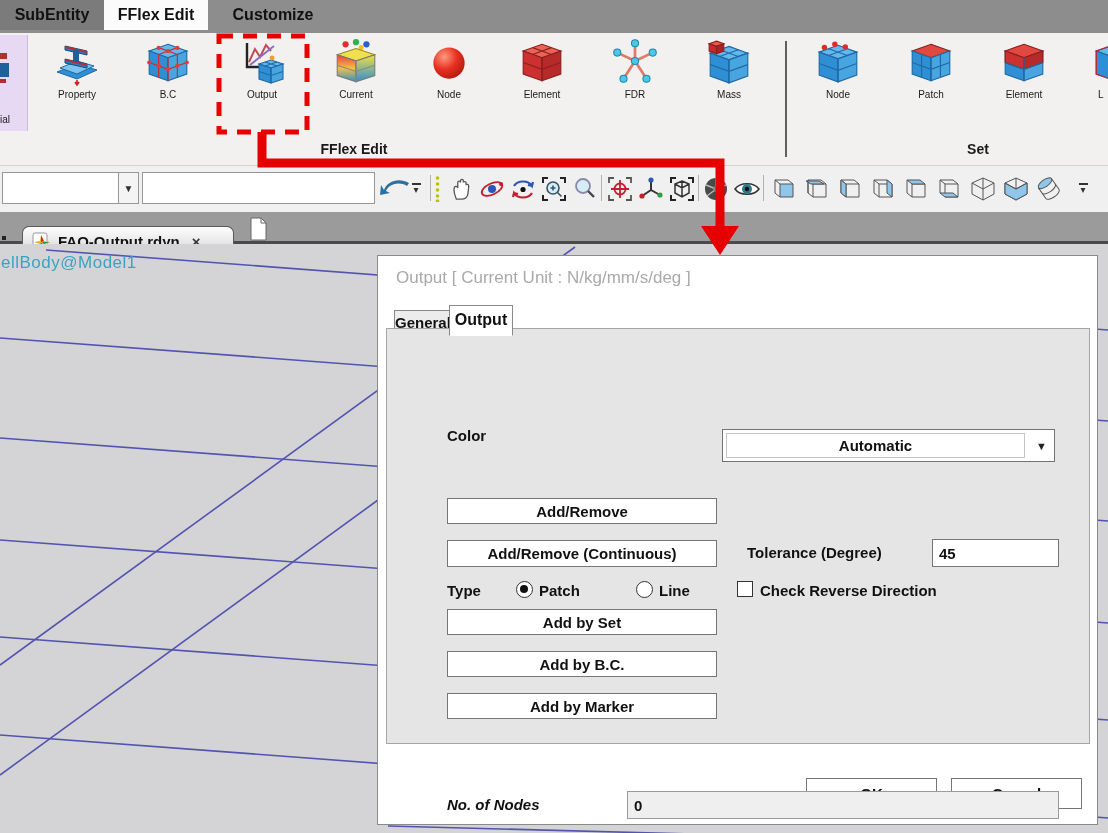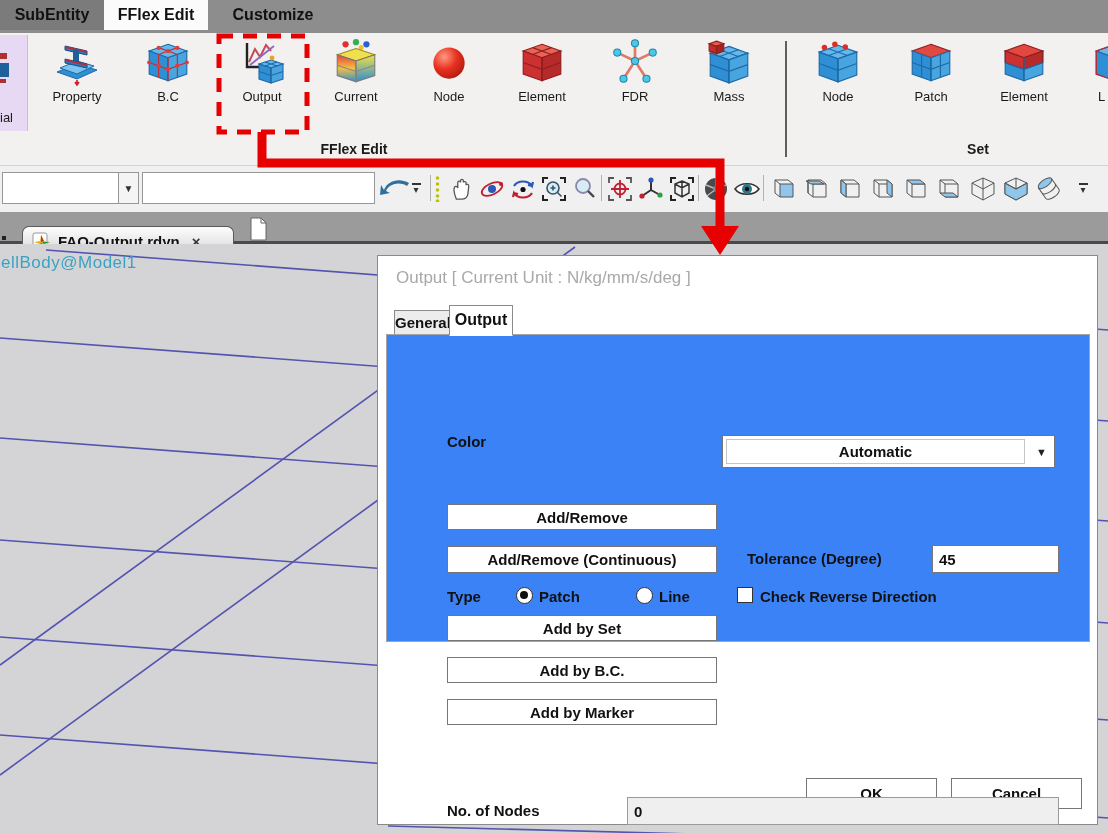--- a/index.html
+++ b/index.html
@@ -10,21 +10,21 @@
   .tabbar{position:absolute;left:0;top:0;width:1108px;height:33px;background:#8d8d8d;}
   .tabbar .rtab{position:absolute;top:0;height:30px;display:flex;align-items:center;
        justify-content:center;font-size:16px;font-weight:700;color:#111;}
   .rtab.dim{background:#7b7b7b;}
   .rtab.active{background:#fbfbfb;}
   
   .ribbon{position:absolute;left:0;top:33px;width:1108px;height:132px;background:#f2f1ef;
           border-bottom:1px solid #d6d2ce;}
   .ritem{position:absolute;top:5px;width:86px;height:88px;text-align:center;cursor:default;}
   .ritem svg{display:block;margin:0 auto;}
-  .rlabel{font-size:13px;margin-top:3px;color:#1a1a1a;}
+  .rlabel{font-size:10px;margin-top:3px;color:#1a1a1a;}
   .gsep{position:absolute;left:785px;top:8px;width:2px;height:116px;background:#5f5f5f;}
   .glabel{position:absolute;top:108px;width:160px;text-align:center;font-size:14px;
           font-weight:700;color:#1a1a1a;}
   .partialbtn{position:absolute;left:0;top:2px;width:27px;height:96px;background:#e7d9f3;
           border-right:1px solid #cdbade;}
   .partialbtn .rlabel{position:absolute;bottom:6px;left:0;width:100%;}
   .cube polygon,.cube path{stroke-width:1.1;}
   .cube .t{fill:#63b8ec;stroke:#1e6aa6;}
   .cube .f{fill:#2f8fd4;stroke:#1e6aa6;}
   .cube .r{fill:#49a5e0;stroke:#1e6aa6;}
@@ -59,22 +59,22 @@
   .modellabel{position:absolute;left:1px;top:9px;font-size:17px;color:#3aa3c4;letter-spacing:0.5px;}
   
   .dialog{position:absolute;left:377px;top:255px;width:721px;height:570px;background:#fff;
           border:1px solid #8a8a8a;box-sizing:border-box;z-index:40;}
   .dtitle{position:absolute;left:18px;top:12px;font-size:17px;color:#a9a9a9;}
   .dlgtab{position:absolute;box-sizing:border-box;border:1px solid #8a8a8a;text-align:center;}
   .dlgtab.inactive{left:16px;top:54px;width:56px;height:25px;background:#ececec;font-size:15px;
           font-weight:700;line-height:24px;z-index:1;}
   .dlgtab.active{left:71px;top:49px;width:64px;height:31px;background:#fff;font-size:16px;
           font-weight:700;line-height:28px;border-bottom:1px solid #fff;z-index:3;}
-  .groupbox{position:absolute;left:8px;top:78px;width:704px;height:308px;border:1.5px solid #a5a5a5;
-          box-sizing:border-box;z-index:2;background:#3b82f6;}
+  .groupbox{position:absolute;left:8px;top:72px;width:704px;height:416px;border:1.5px solid #a5a5a5;
+          box-sizing:border-box;z-index:2;background:#e5e5e5;}
   .dlbl{position:absolute;font-size:15px;font-weight:700;color:#111;white-space:nowrap;}
   .dbtn{position:absolute;background:#fff;border:1.5px solid #767676;box-sizing:border-box;
         font-size:15px;font-weight:700;text-align:center;color:#111;
         display:flex;align-items:center;justify-content:center;cursor:default;}
   .dcombo{position:absolute;left:335px;top:100px;width:333px;height:33px;border:1px solid #737373;
         background:#fff;box-sizing:border-box;}
   .dcombo .inner{position:absolute;left:3px;top:3px;bottom:3px;right:29px;border:1px solid #c4c4c4;
         display:flex;align-items:center;justify-content:center;font-size:15px;font-weight:700;}
   .dcombo .arr{position:absolute;right:7px;top:10px;font-size:11px;color:#222;}
   .dinput{position:absolute;border:1px solid #767676;font-family:inherit;font-size:15px;font-weight:700;
@@ -520,21 +520,21 @@
       <div class="dlbl" style="left:152px;top:253px;">Patch</div>
       <div class="radio" style="left:249px;top:252px;"></div>
       <div class="dlbl" style="left:272px;top:253px;">Line</div>
       <div class="checkbox" style="left:350px;top:252px;"></div>
       <div class="dlbl" style="left:373px;top:253px;">Check Reverse Direction</div>
 
       <div class="dbtn" style="left:60px;top:280px;width:270px;height:26px;">Add by Set</div>
       <div class="dbtn" style="left:60px;top:322px;width:270px;height:26px;">Add by B.C.</div>
       <div class="dbtn" style="left:60px;top:364px;width:270px;height:26px;">Add by Marker</div>
 
-      <div class="dlbl" style="left:60px;top:467px;">No. of Nodes</div>
+      <div class="dlbl" style="left:60px;top:467px;font-style:italic;">No. of Nodes</div>
       <input class="dinput ro" style="left: 240px; top: 462px; width: 432px; height: 28px;" readonly="" value="0">
     </div>
 
     <div class="dbtn" style="left:573px;top:522px;width:131px;height:31px;">Cancel</div>
     <div class="dbtn" style="left:428px;top:522px;width:131px;height:31px;">OK</div>
   </div>
 
   <svg class="overlay">
     <rect x="219" y="36" width="88" height="96" fill="none" stroke="#e60000" stroke-width="5" stroke-dasharray="14 10"></rect>
     <polyline points="262,132 262,163 720,163 720,228" fill="none" stroke="#e60000" stroke-width="9"></polyline>

